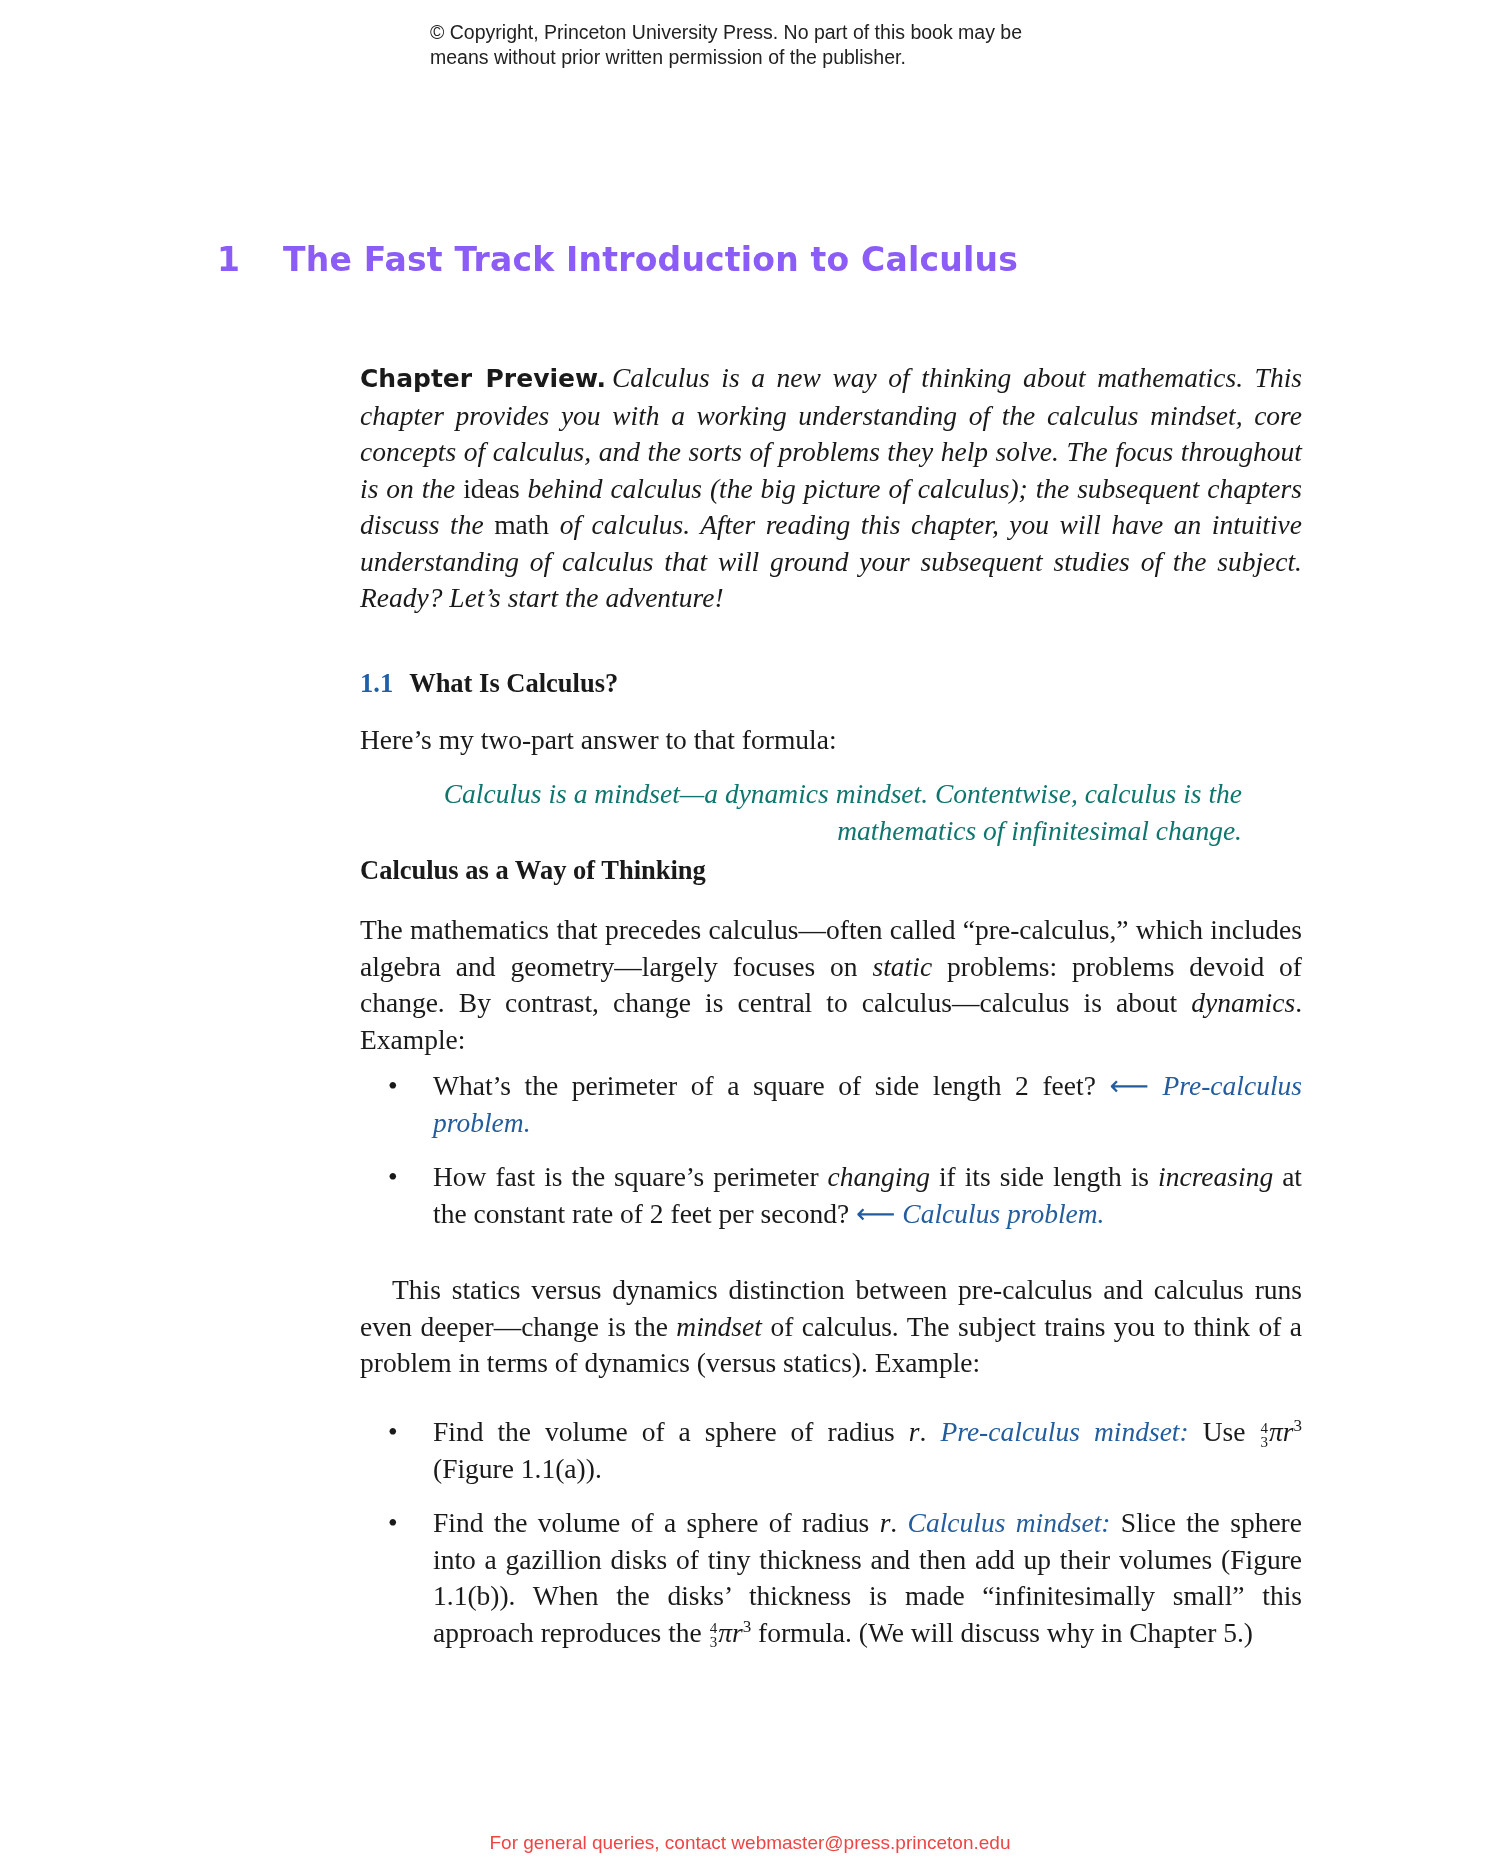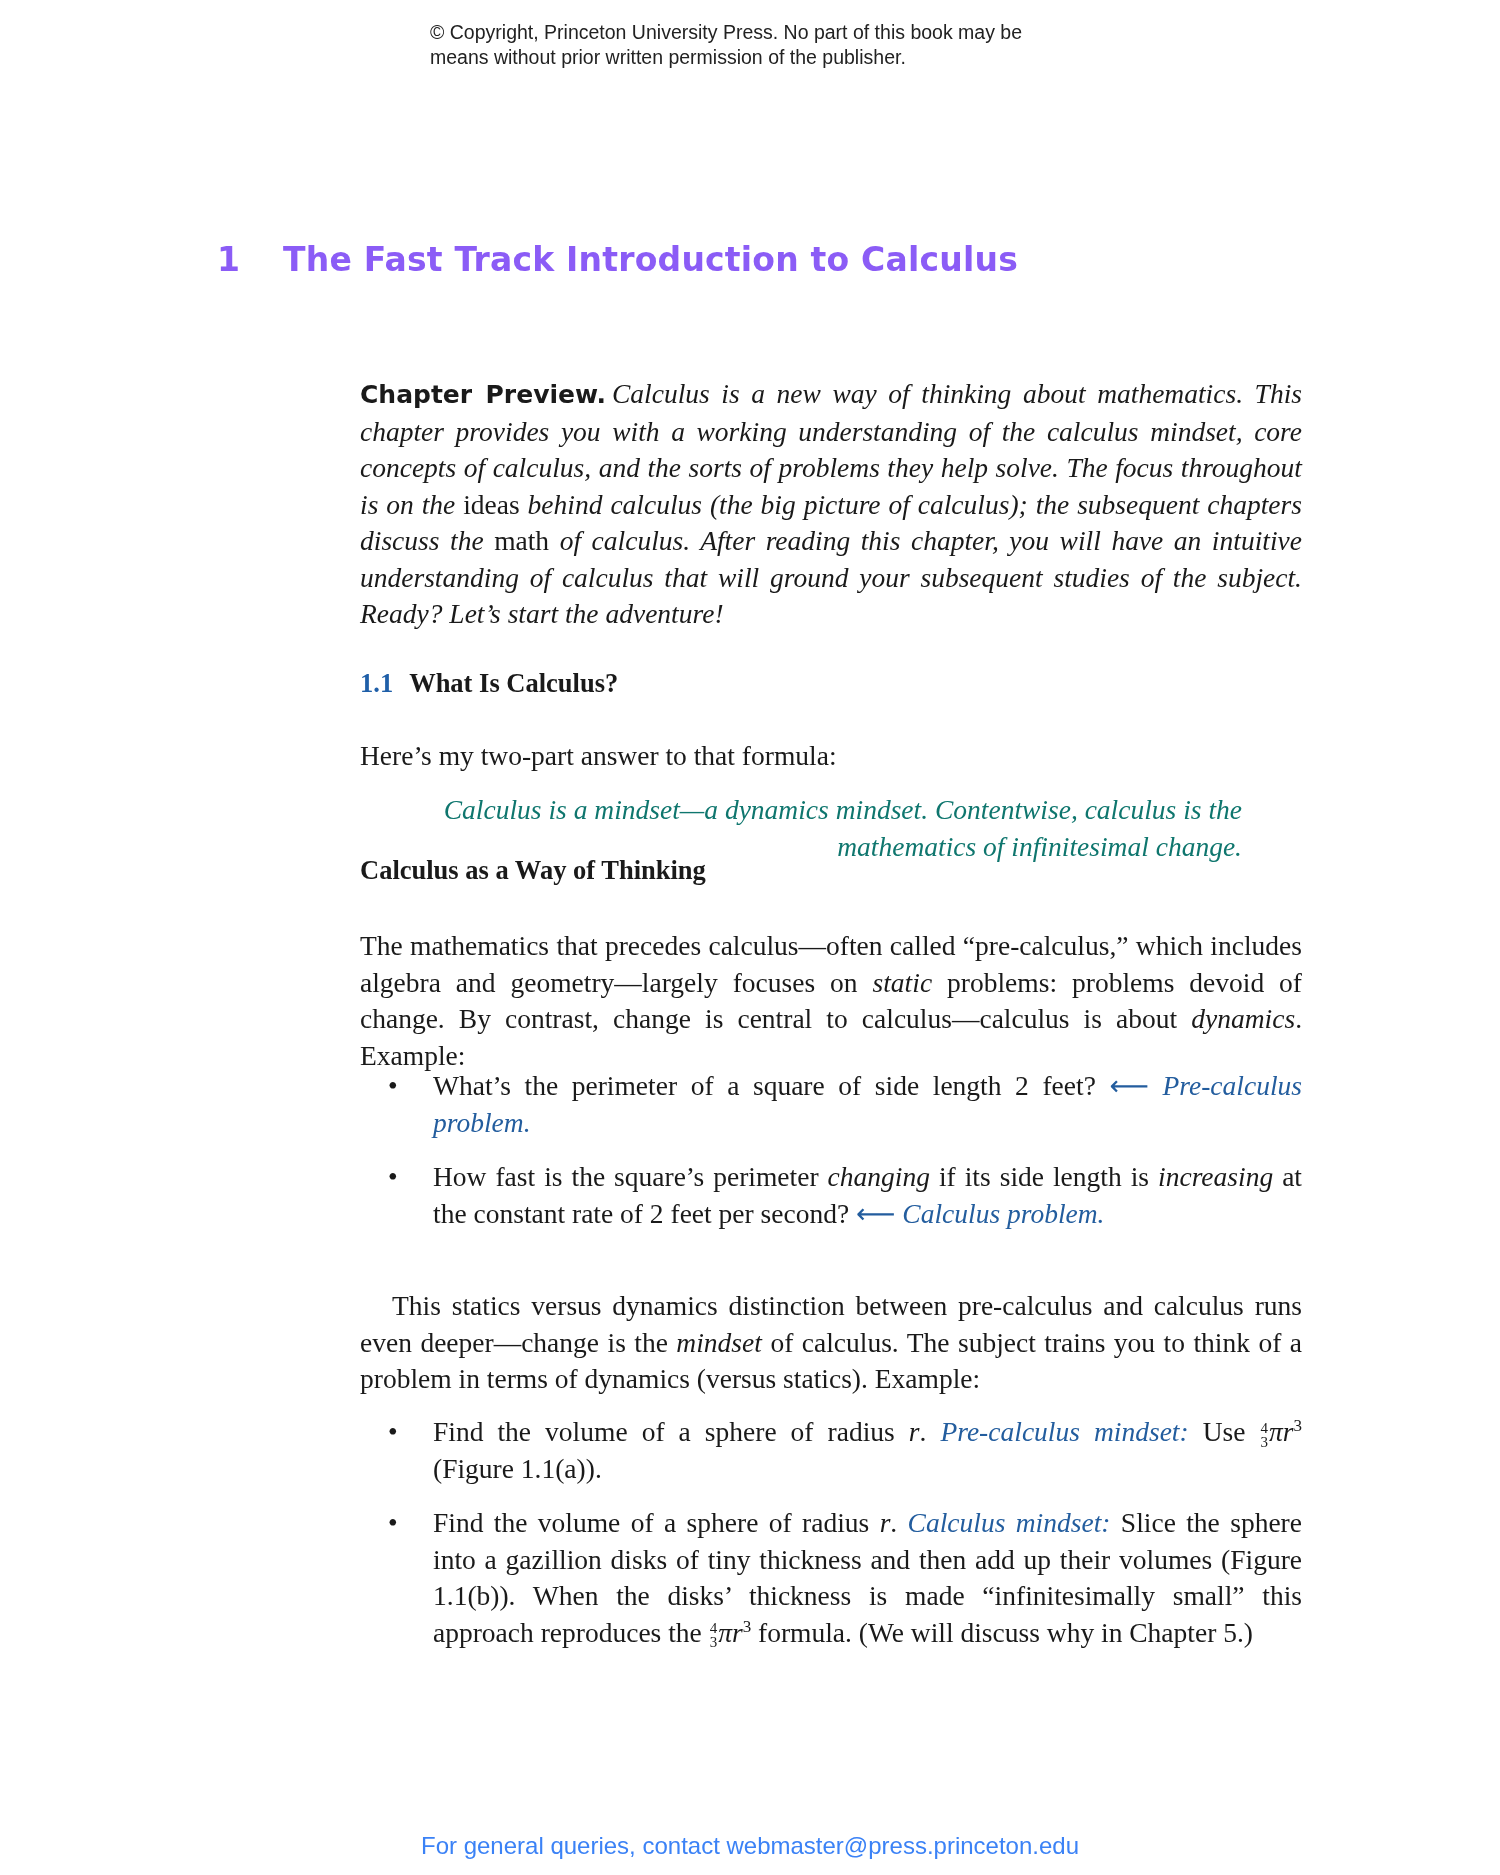--- a/index.html
+++ b/index.html
@@ -22,33 +22,33 @@
   .preview .lead { font-family: "DejaVu Sans", sans-serif; font-weight: bold; font-style: normal; font-size: 25px; margin-right: 6px; }
   .preview .up { font-style: normal; }
   .sec-heading {
     font-family: Liberation Serif, serif; font-weight: bold; font-size: 26.5px; margin: 0;
     position: absolute;
   }
   .sec-heading .secnum { color: #1f5fa8; margin-right: 16px; }
   .blue { color: #235d9e; }
   .it { font-style: italic; }
   p { margin: 0; }
-  .abs { position: absolute; left: 0; width: 942px; margin-top: 16px; }
+  .abs { position: absolute; left: 0; width: 942px; }
   .justify { text-align: justify; }
   .quote { text-align: right; font-style: italic; color: #0f766e; padding: 0 60px; box-sizing: border-box; }
   ul.bullets { list-style: none; margin: 0; padding: 0; }
   ul.bullets li { position: relative; padding-left: 73px; text-align: justify; }
   ul.bullets li .dot { position: absolute; left: 28px; top: 0; }
   .frac { display: inline-block; vertical-align: middle; font-size: 15px; line-height: 14px; text-align: center; margin: 0 1px; }
   .frac span { display: block; }
   sup { font-size: 17px; line-height: 0; }
   .indent { text-indent: 32px; }
   .footer {
     position: absolute; left: 0; width: 1500px; top: 1832px; text-align: center;
-    font-family: "Liberation Sans", sans-serif; font-size: 24px; color: #3b82f6;
+    font-family: "Liberation Sans", sans-serif; font-size: 19px; color: #ef4444;
   }
 </style>
 </head>
 <body>
 
 <div class="copyright">
   <div>© Copyright, Princeton University Press. No part of this book may be</div>
   <div>means without prior written permission of the publisher.</div>
 </div>
 

